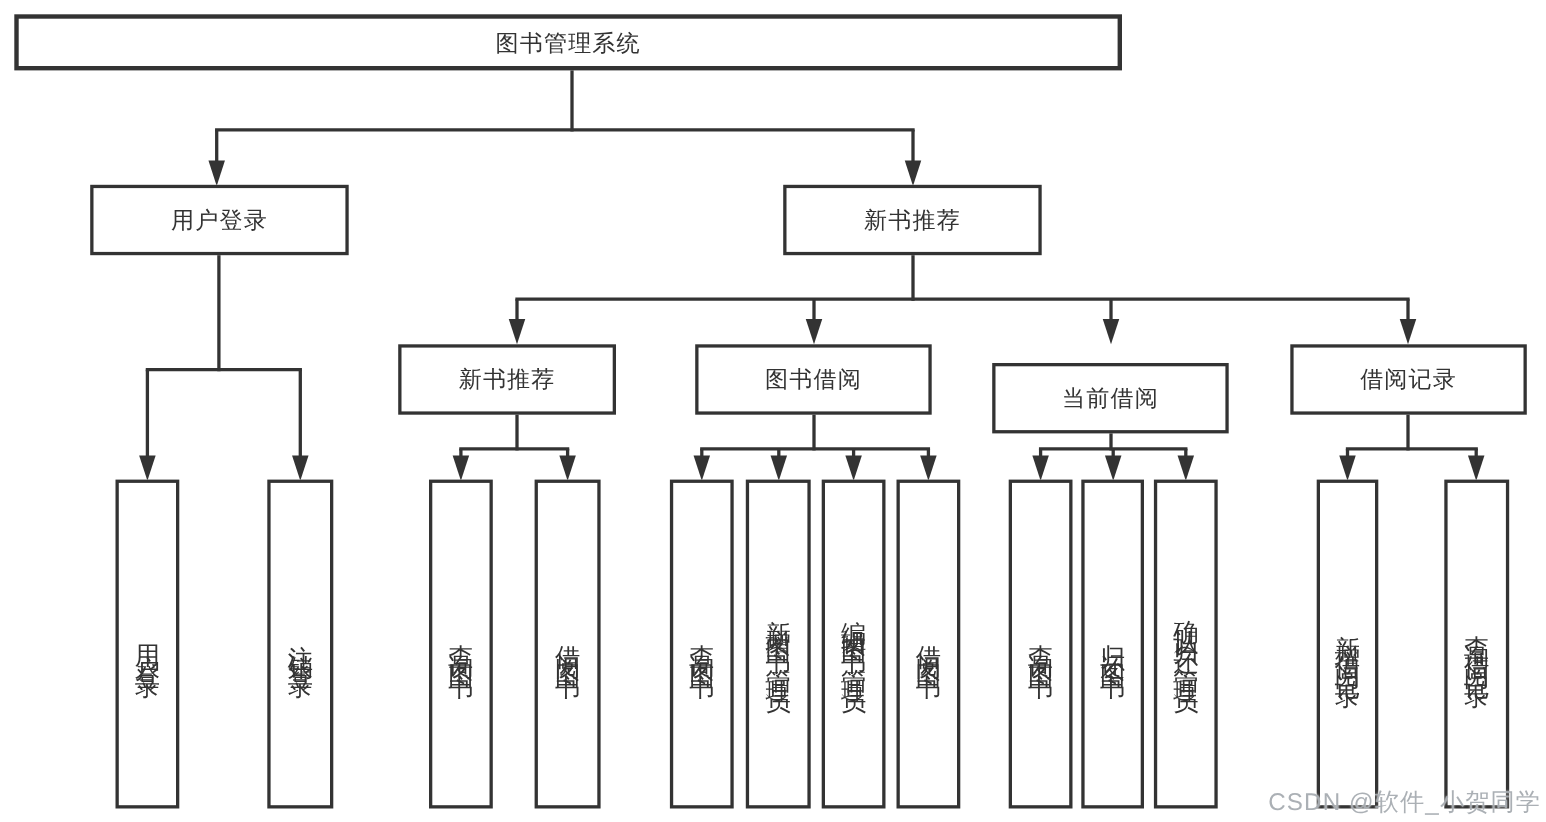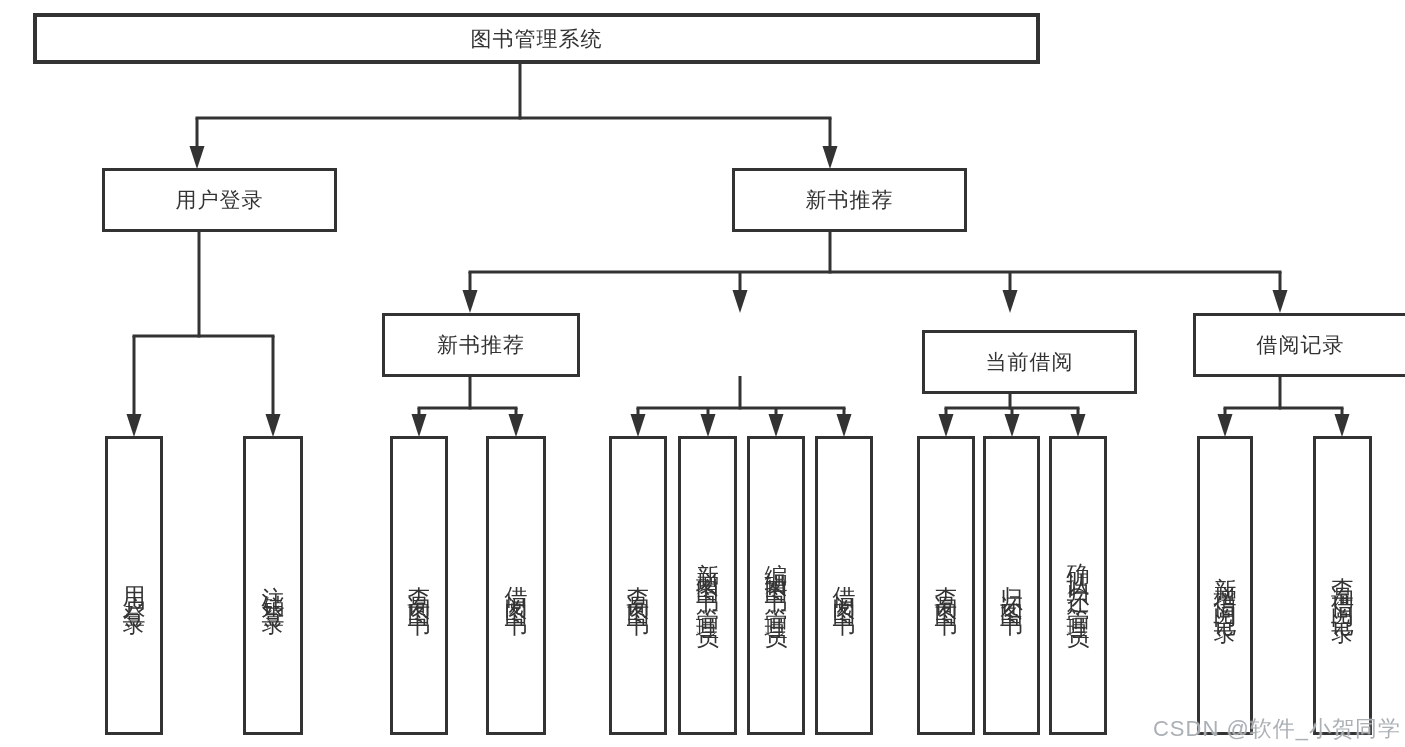--- a/index.html
+++ b/index.html
@@ -28,21 +28,20 @@
     background: #ffffff;
     color: #333333;
     display: flex;
     align-items: center;
     justify-content: center;
     z-index: 2;
   }
   .node.h {
     font-size: 21px;
     letter-spacing: 1px;
-    margin-left: 20px;
   }
   .node.root {
     border-width: 4px;
     font-size: 21px;
     letter-spacing: 1px;
   }
   .node.v {
     writing-mode: vertical-rl;
     text-orientation: mixed;
     font-size: 23px;
@@ -143,20 +142,23 @@
   <div class="node h" style="left:82px;top:168px;width:235px;height:64px">
     <span>用户登录</span>
   </div>
   <div class="node h" style="left:712px;top:168px;width:235px;height:64px">
     <span>新书推荐</span>
   </div>
 
   <div class="node h" style="left:362px;top:313px;width:198px;height:64px">
     <span>新书推荐</span>
   </div>
+  <div class="node h" style="left:632px;top:313px;width:215px;height:64px">
+    <span>图书借阅</span>
+  </div>
   <div class="node h" style="left:902px;top:330px;width:215px;height:64px">
     <span>当前借阅</span>
   </div>
   <div class="node h" style="left:1173px;top:313px;width:215px;height:64px">
     <span>借阅记录</span>
   </div>
 
   <div class="node v" style="left:105px;top:436px;width:58px;height:299px">
     <span>用户登录</span>
   </div>

